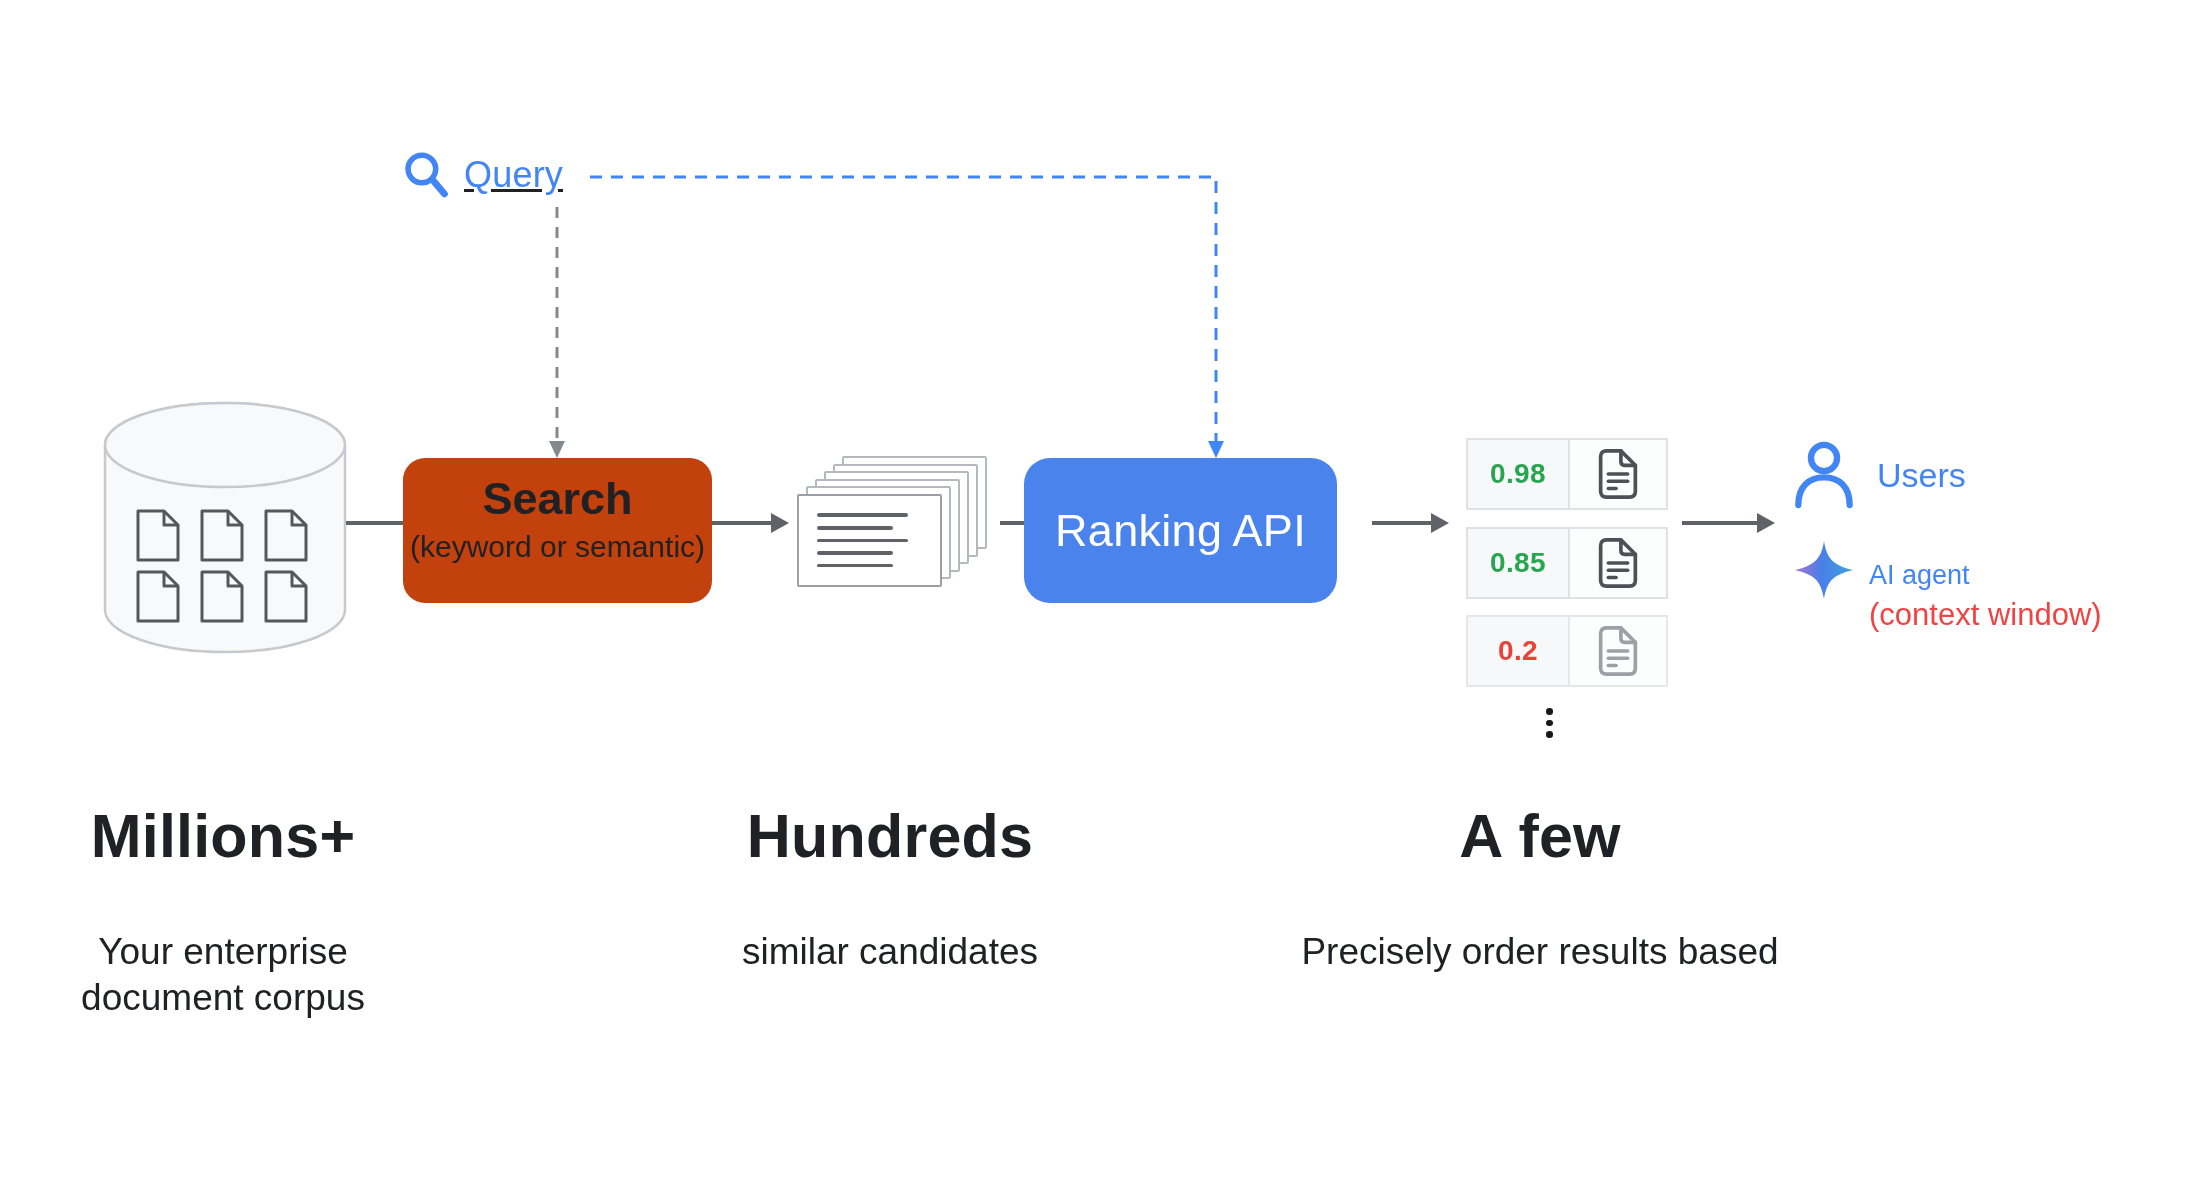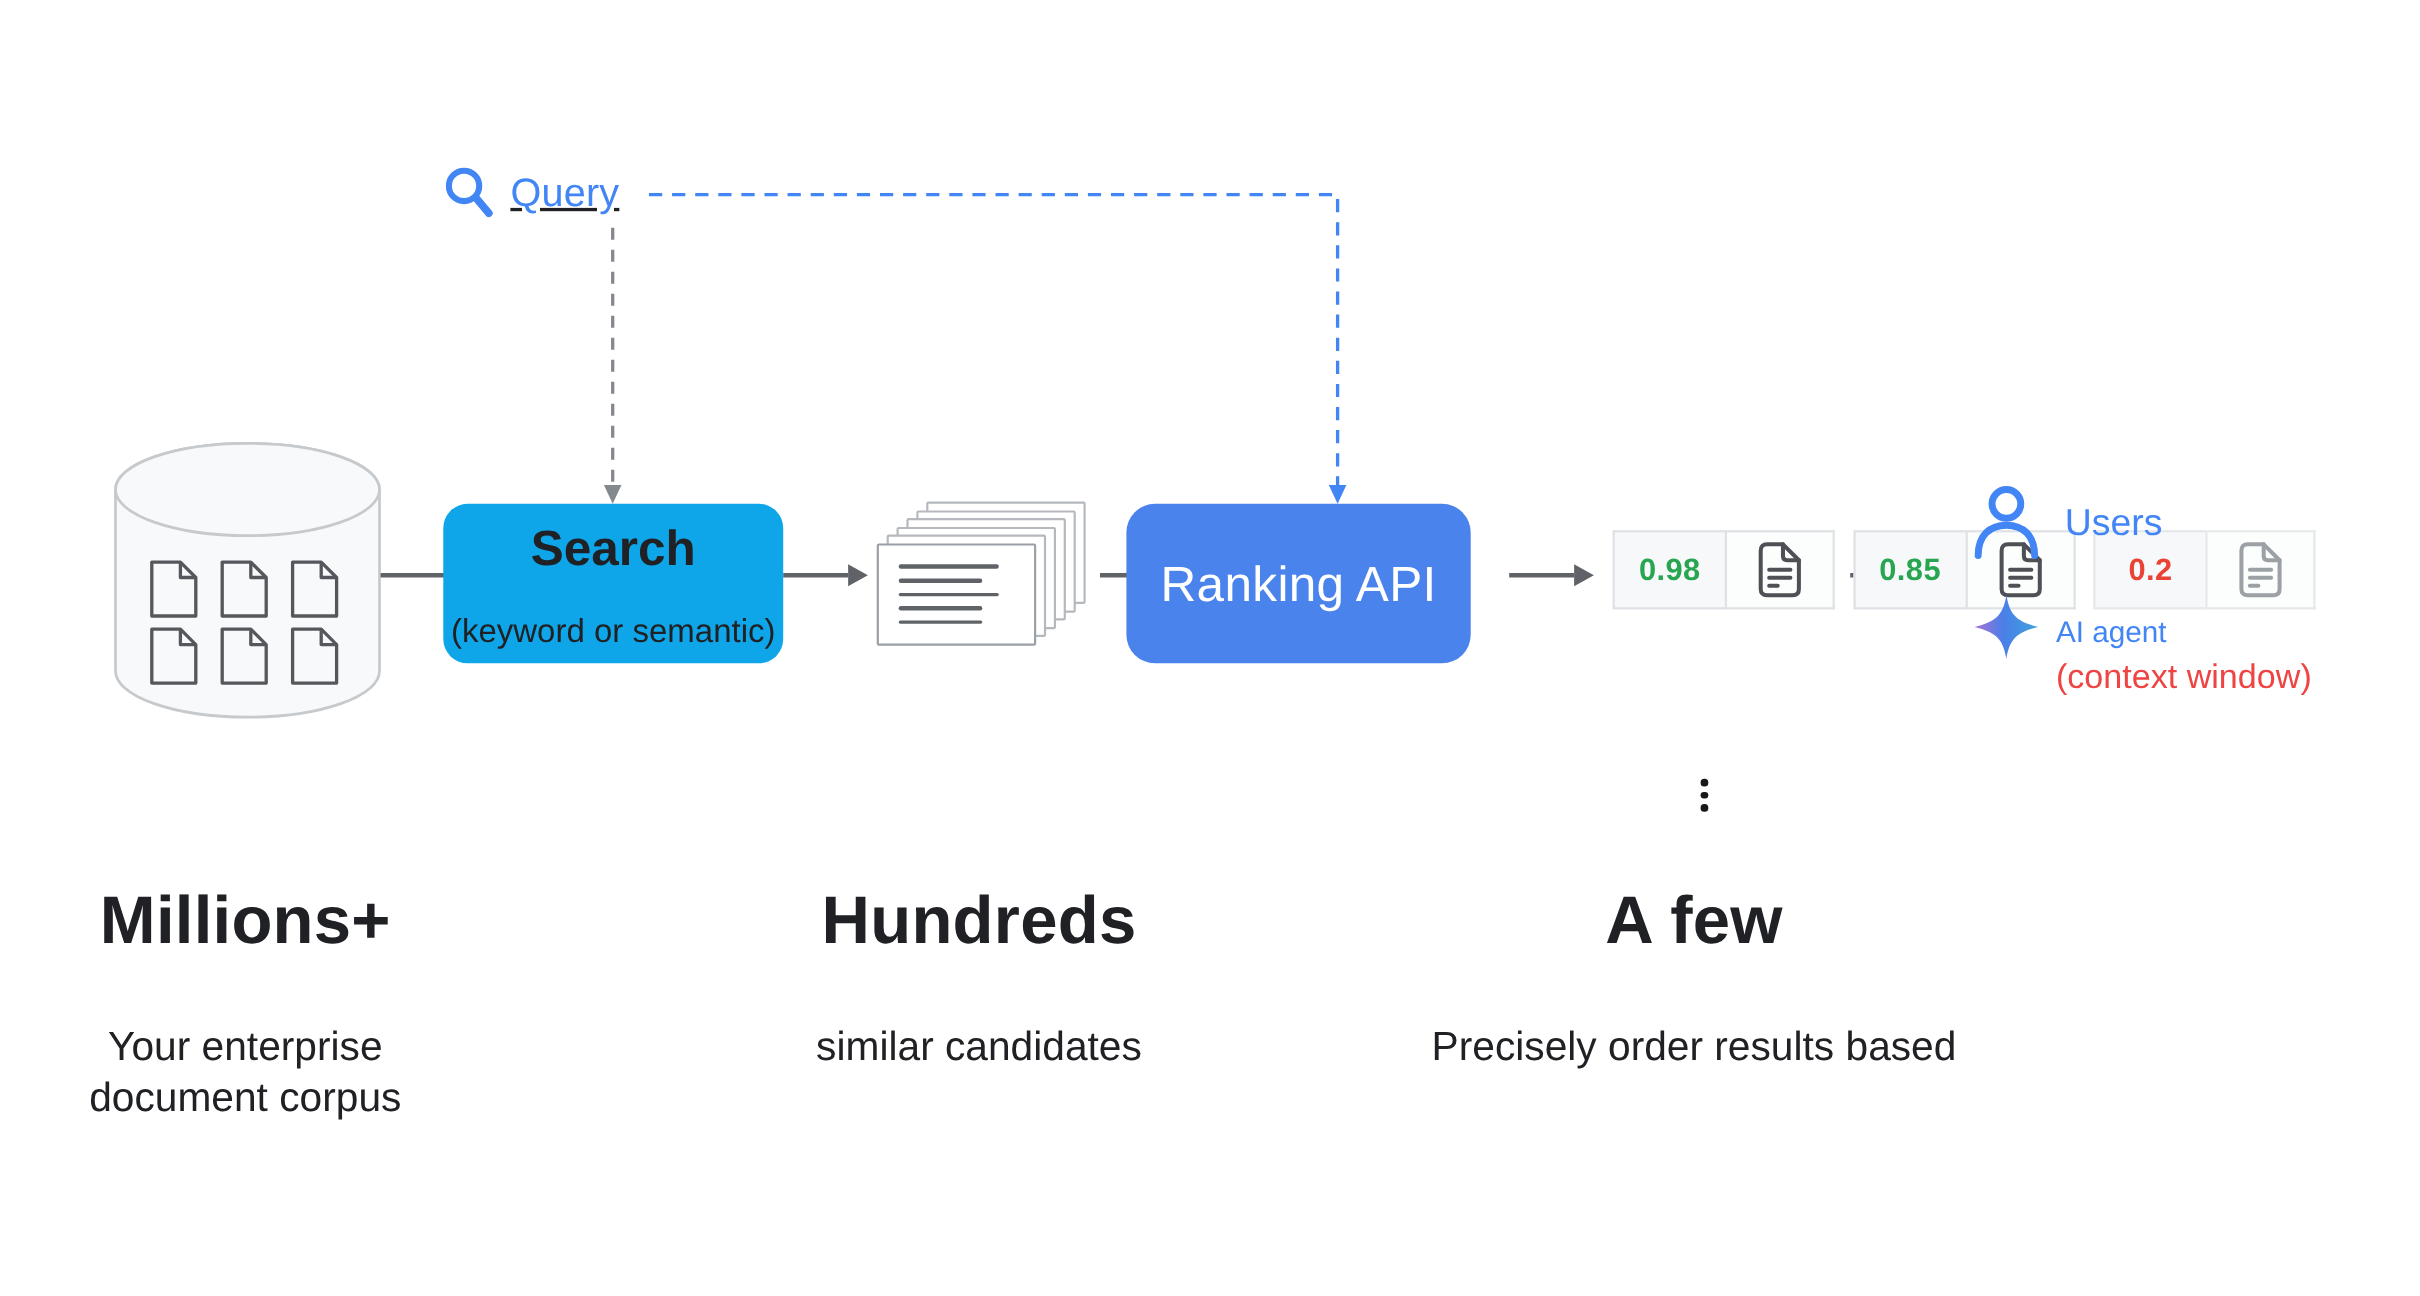--- a/index.html
+++ b/index.html
@@ -9,41 +9,41 @@
   }
   .abs{position:absolute;}
   svg{display:block;}
 
   
   .query-group{left:403px;top:150px;display:flex;align-items:center;gap:15px;text-decoration:underline;}
   .query-label{font-size:36px;font-weight:500;color:#4285F4;letter-spacing:.2px;}
 
   
   .search-box{
-    left:403px;top:458px;width:309px;height:145px;border-radius:22px;background:#0ea5e9;
-    display:flex;flex-direction:column;align-items:center;box-sizing:border-box;padding-top:16px;gap:32px;
+    left:403px;top:458px;width:309px;height:145px;border-radius:22px;background:#c2410c;
+    display:flex;flex-direction:column;align-items:center;box-sizing:border-box;padding-top:16px;gap:4px;
   }
   .search-title{font-size:45px;font-weight:600;line-height:50px;color:#202124;}
   .search-sub{font-size:30px;font-weight:400;line-height:38px;color:#202124;}
 
   
   .ranking-box{
     left:1024px;top:458px;width:313px;height:145px;border-radius:26px;background:#4B83EC;
     display:flex;align-items:center;justify-content:center;
   }
   .ranking-title{font-size:45px;font-weight:500;color:#ffffff;letter-spacing:.3px;}
 
   
   .card-stack{left:797px;top:456px;width:192px;height:132px;}
   .card{position:absolute;width:145px;height:93px;background:#ffffff;border:2.5px solid #B5B9BD;border-radius:2px;box-sizing:border-box;}
   .card.front{border-color:#9AA0A6;}
   .card-line{position:absolute;left:18px;height:3.5px;background:#5F6368;border-radius:2px;}
 
   
-  .results{left:1466px;top:438px;display:flex;flex-direction:row;gap:16.5px;margin-top:44px;}
+  .results{left:1466px;top:438px;display:flex;flex-direction:column;gap:16.5px;}
   .result-row{display:flex;height:72px;}
   .cell{box-sizing:border-box;border:2px solid #DFE2E5;display:flex;align-items:center;justify-content:center;}
   .score-cell{width:104px;background:#F7F8F9;}
   .icon-cell{width:98px;background:#FCFDFD;border-left:none;}
   .score{font-size:28px;font-weight:600;letter-spacing:.4px;}
   .tone-green{color:#27A550;}
   .tone-red{color:#EA4335;}
   .doc-icon{color:#4D5156;}
   .result-row.muted .cell{border-color:#E5E8EA;}
   .result-row.muted .doc-icon{color:#9CA1A6;}

